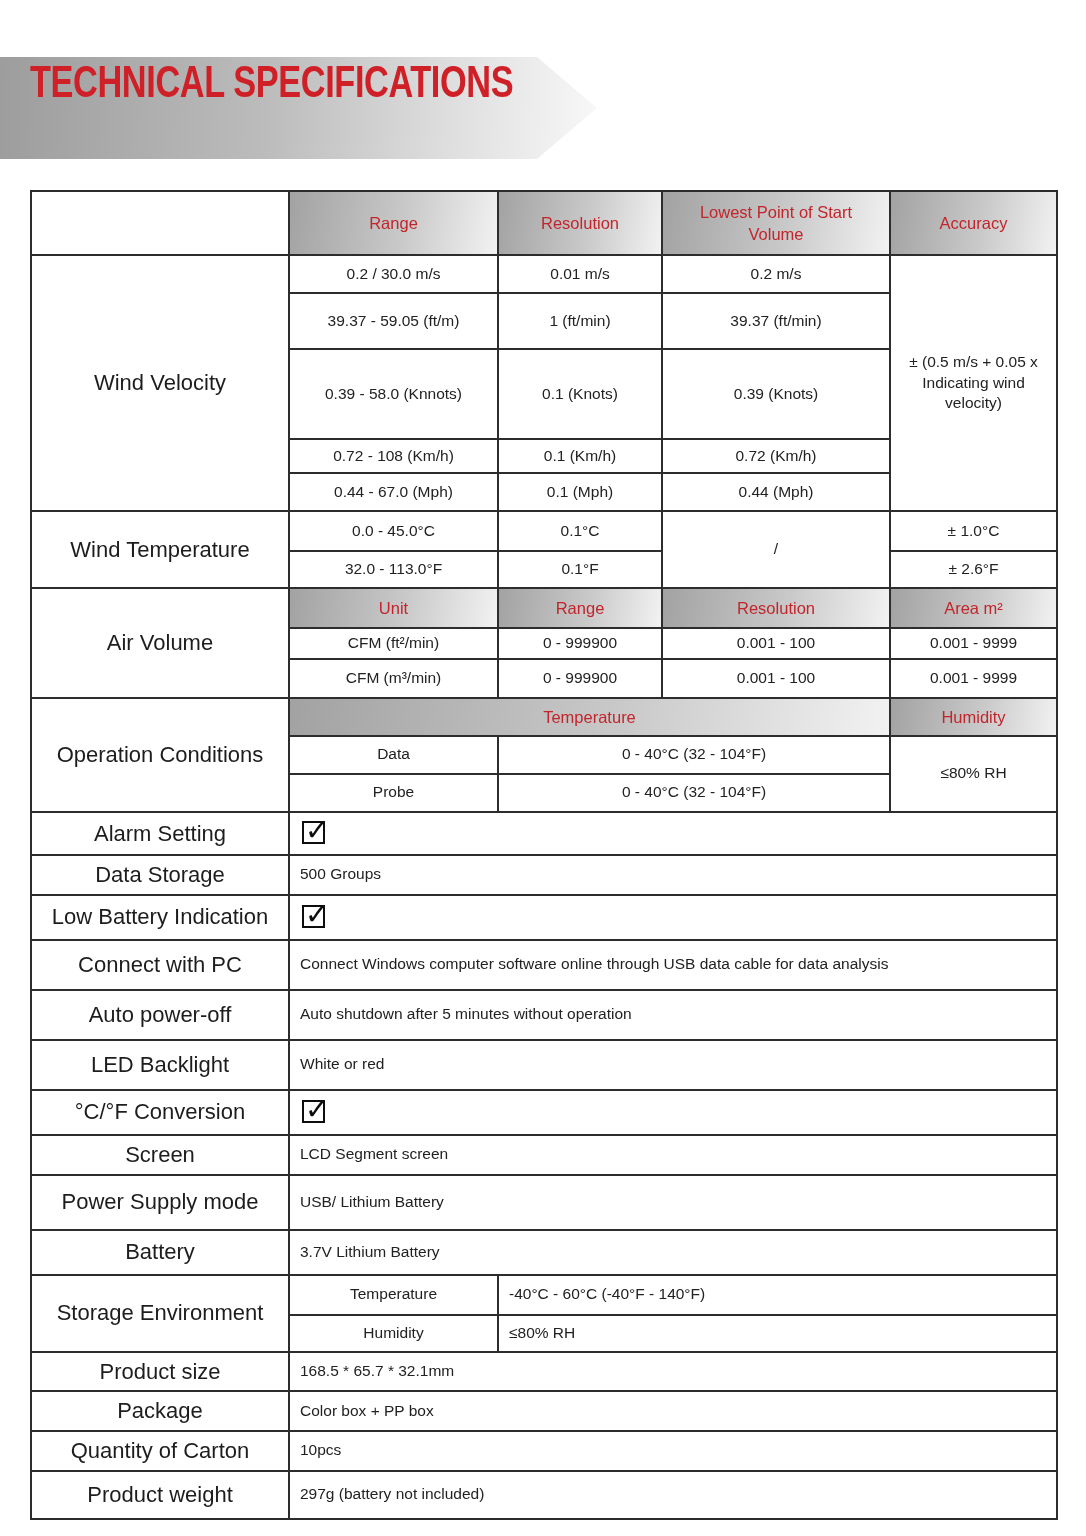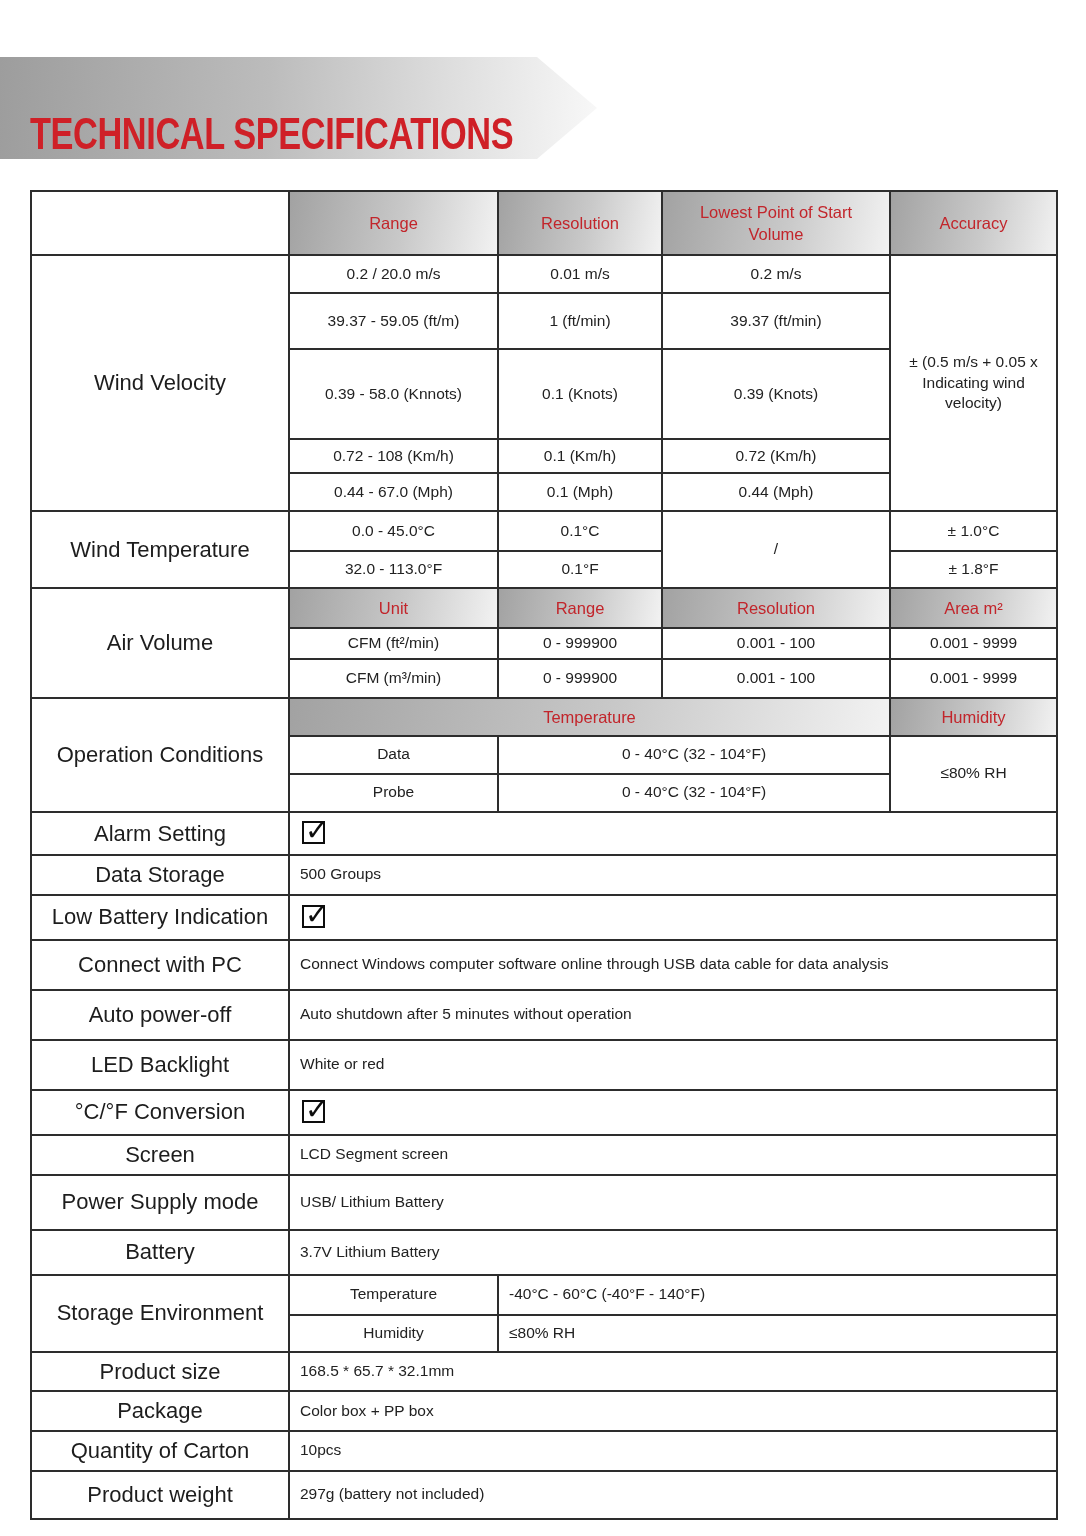--- a/index.html
+++ b/index.html
@@ -17,21 +17,21 @@
   
   .banner {
     position: absolute;
     left: 0;
     top: 57px;
     width: 597px;
     height: 102px;
     background: linear-gradient(93deg, #9d9d9d 0%, #bcbcbc 45%, #dedede 75%, #f8f8f8 100%);
     clip-path: polygon(0 0, calc(100% - 60px) 0, 100% 50%, calc(100% - 60px) 100%, 0 100%);
     display: flex;
-    align-items: flex-end;
+    align-items: flex-start;
   }
   .banner .title {
     margin: 0 0 0 30px;
     font-size: 44px;
     font-weight: bold;
     color: #cf2027;
     white-space: nowrap;
     transform: scaleX(0.78);
     transform-origin: left center;
     letter-spacing: -0.5px;
@@ -107,21 +107,21 @@
       <tr style="height:64px">
     <td></td>
     <td class="hdr">Range</td>
     <td class="hdr">Resolution</td>
     <td class="hdr">Lowest Point of Start Volume</td>
     <td class="hdr">Accuracy</td>
   </tr>
 
   <tr style="height:38px">
     <td class="lbl" rowspan="5">Wind Velocity</td>
-    <td>0.2 / 20.0 m/s</td>
+    <td>0.2 / 30.0 m/s</td>
     <td>0.01 m/s</td>
     <td>0.2 m/s</td>
     <td rowspan="5">± (0.5 m/s + 0.05 x Indicating wind velocity)</td>
   </tr>
   <tr style="height:56px">
     <td>39.37 - 59.05 (ft/m)</td>
     <td>1 (ft/min)</td>
     <td>39.37 (ft/min)</td>
   </tr>
   <tr style="height:90px">
@@ -143,21 +143,21 @@
   <tr style="height:40px">
     <td class="lbl" rowspan="2">Wind Temperature</td>
     <td>0.0 - 45.0°C</td>
     <td>0.1°C</td>
     <td rowspan="2">/</td>
     <td>± 1.0°C</td>
   </tr>
   <tr style="height:37px">
     <td>32.0 - 113.0°F</td>
     <td>0.1°F</td>
-    <td>± 1.8°F</td>
+    <td>± 2.6°F</td>
   </tr>
 
   <tr style="height:40px">
     <td class="lbl" rowspan="3">Air Volume</td>
     <td class="hdr">Unit</td>
     <td class="hdr">Range</td>
     <td class="hdr">Resolution</td>
     <td class="hdr">Area m²</td>
   </tr>
   <tr style="height:25px">

